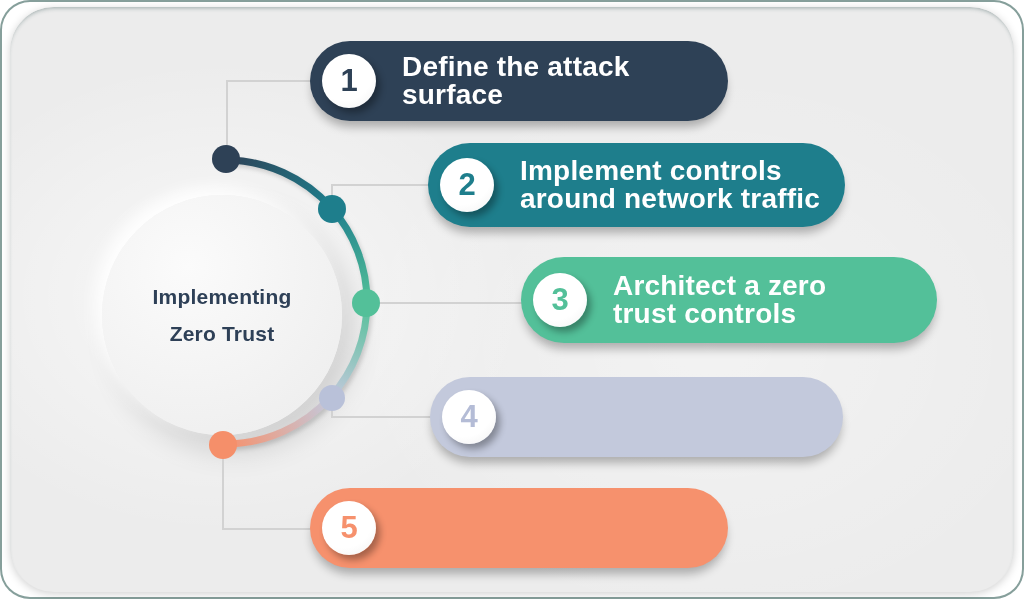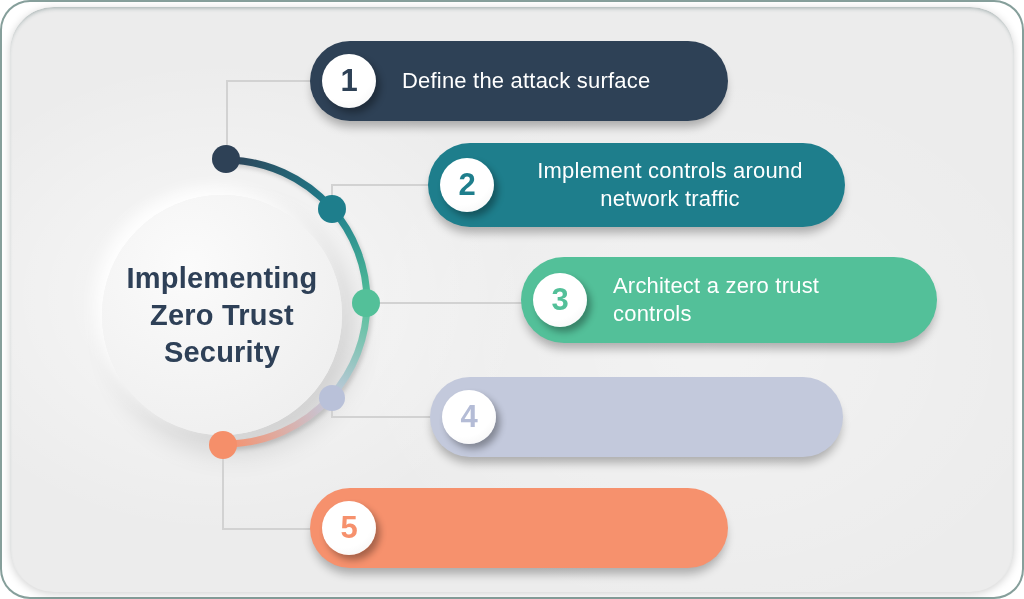--- a/index.html
+++ b/index.html
@@ -18,54 +18,53 @@
       #ececec;
     box-shadow: inset 0 3px 4px -2px rgba(60,90,90,0.45), 0 2px 8px rgba(0,0,0,0.18);
   }
   .center-circle{
     position:absolute;left:102px;top:195px;width:240px;height:240px;border-radius:50%;
     background:radial-gradient(circle at 36% 30%, #fbfbfb, #f0f0f0 72%, #ececec);
     box-shadow:-8px -8px 16px rgba(255,255,255,0.95), 12px 16px 30px rgba(0,0,0,0.14);
     display:flex;align-items:center;justify-content:center;text-align:center;
   }
   .center-title{
-    font-size:29px;line-height:37px;font-weight:700;color:#2e4057;letter-spacing:0.2px;
+    font-size:21px;line-height:37px;font-weight:700;color:#2e4057;letter-spacing:0.2px;
   }
   svg.overlay{position:absolute;left:0;top:0;width:1024px;height:599px;}
   .pill{
     position:absolute;display:flex;align-items:center;border-radius:43px;
     box-shadow:0 8px 10px -2px rgba(0,0,0,0.28);
   }
   .badge{
     flex:none;width:54px;height:54px;margin-left:12px;border-radius:50%;
     background:radial-gradient(circle at 40% 32%, #ffffff 60%, #f0f0f0);
     box-shadow:4px 5px 7px rgba(0,0,0,0.33);
     display:flex;align-items:center;justify-content:center;
     font-size:31px;font-weight:700;
   }
-  .pill-label{margin-left:26px;font-size:22px;line-height:28px;font-weight:400;letter-spacing:0.2px;}
+  .pill-label{margin-left:26px;font-size:28px;line-height:28px;font-weight:700;letter-spacing:0.2px;}
   .pill-1{left:310px;top:41px;width:418px;height:80px;}
   .pill-2{left:428px;top:143px;width:417px;height:84px;}
-  .pill-2 .pill-label{width:300px;text-align:center;}
+  .pill-2 .pill-label{width:300px;}
   .pill-3{left:521px;top:257px;width:416px;height:86px;}
   .pill-3 .pill-label{width:260px;}
   .pill-4{left:430px;top:377px;width:413px;height:80px;}
   .pill-5{left:310px;top:488px;width:418px;height:80px;}
 </style>
 </head>
 <body>
 
 <div class="canvas">
   <div class="card"></div>
 
   <div class="center-circle">
     <div class="center-title">
       <div>Implementing</div>
       <div>Zero Trust</div>
-      <div>Security</div>
     </div>
   </div>
 
   <svg class="overlay" viewBox="0 0 1024 599">
     <defs>
       <linearGradient id="gA" gradientUnits="userSpaceOnUse" x1="225" y1="160" x2="331" y2="208">
         <stop offset="0" stop-color="#2e4156"></stop>
           <stop offset="1" stop-color="#1e7e8c"></stop>
       </linearGradient>
       <linearGradient id="gB" gradientUnits="userSpaceOnUse" x1="331" y1="208" x2="367" y2="302">

